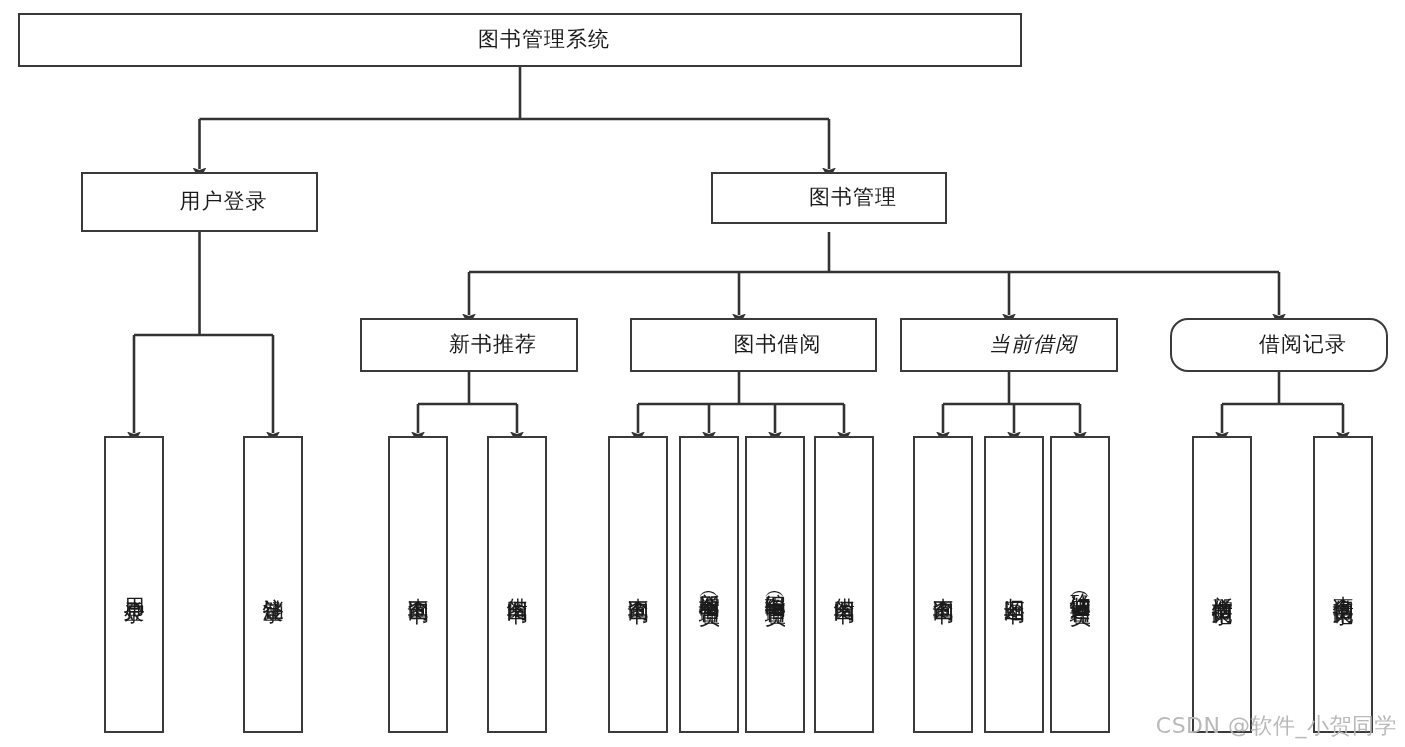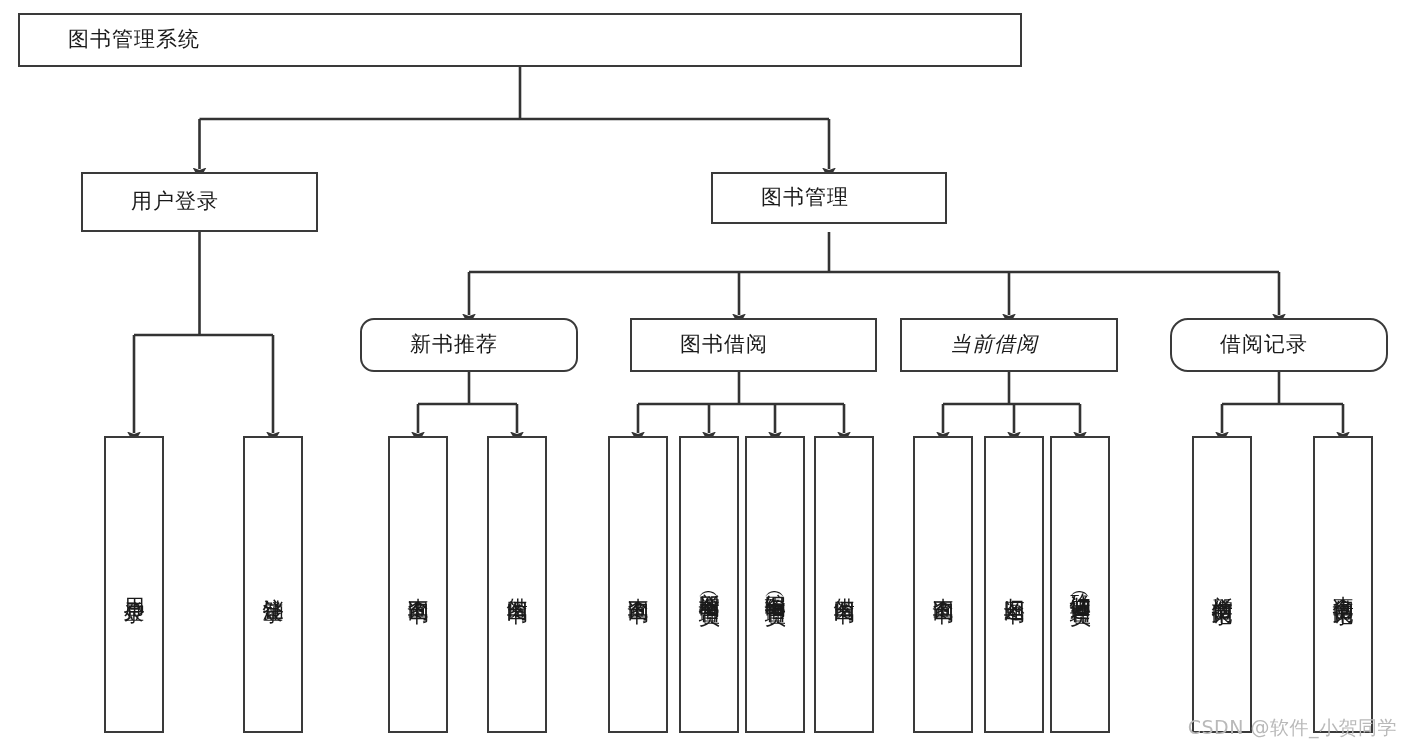--- a/index.html
+++ b/index.html
@@ -26,20 +26,21 @@
     height: 747px;
     pointer-events: none;
   }
   .node {
     position: absolute;
     box-sizing: border-box;
     background: #ffffff;
     border: 2px solid #3a3a3a;
     display: flex;
     align-items: center;
+    justify-content: center;
     color: #1a1a1a;
     z-index: 2;
     padding-left: 48px;
   }
   .node-h {
     font-size: 21px;
     letter-spacing: 1px;
     line-height: 1.2;
     white-space: nowrap;
   }
@@ -56,21 +57,21 @@
   .node-leaf .leaf-text {
     writing-mode: vertical-rl;
     text-orientation: upright;
     text-align: center;
     max-height: 100%;
   }
   #watermark {
     position: absolute;
     right: 8px;
     bottom: 6px;
-    font-size: 19px;
+    font-size: 22px;
     color: #b9b9b9;
     letter-spacing: 0.5px;
     white-space: nowrap;
     z-index: 5;
     font-family: "DejaVu Sans", "Liberation Sans", sans-serif;
   }
 </style>
 </head>
 <body>
 
@@ -122,21 +123,21 @@
   <div id="nodes-layer">
       <div class="node node-h" style="left: 18px; top: 13px; width: 1004px; height: 54px;">
         <span class="h-text">图书管理系统</span>
       </div>
       <div class="node node-h" style="left: 81px; top: 172px; width: 237px; height: 60px;">
         <span class="h-text">用户登录</span>
       </div>
       <div class="node node-h" style="left: 711px; top: 172px; width: 236px; height: 52px;">
         <span class="h-text">图书管理</span>
       </div>
-      <div class="node node-h" style="left: 360px; top: 318px; width: 218px; height: 54px; border-radius: 14px;">
+      <div class="node node-h" style="left: 360px; top: 318px; width: 218px; height: 54px;">
         <span class="h-text">新书推荐</span>
       </div>
       <div class="node node-h" style="left: 630px; top: 318px; width: 247px; height: 54px;">
         <span class="h-text">图书借阅</span>
       </div>
       <div class="node node-h" style="left: 900px; top: 318px; width: 218px; height: 54px; font-style: italic;">
         <span class="h-text">当前借阅</span>
       </div>
       <div class="node node-h" style="left: 1170px; top: 318px; width: 218px; height: 54px; border-radius: 18px;">
         <span class="h-text">借阅记录</span>

